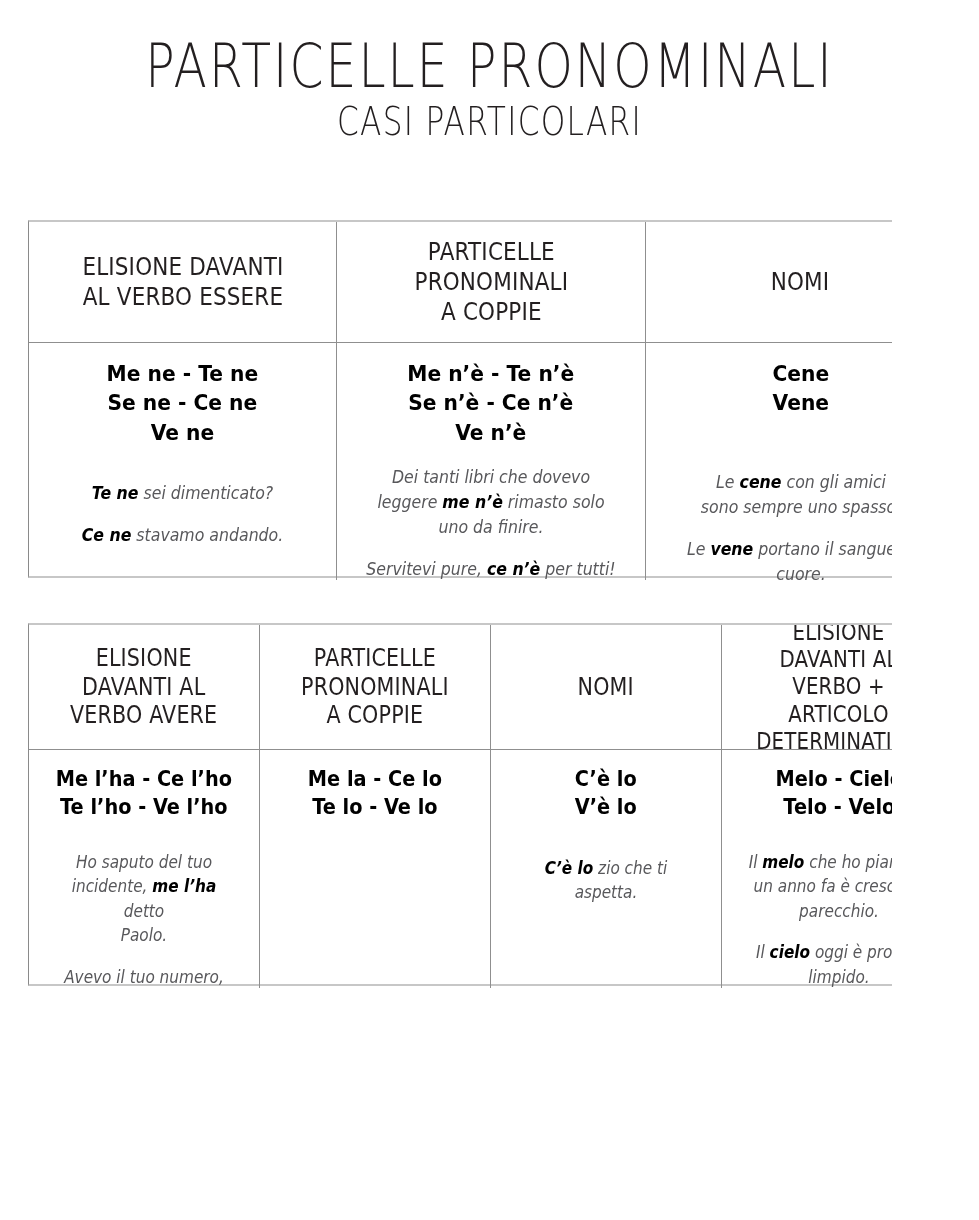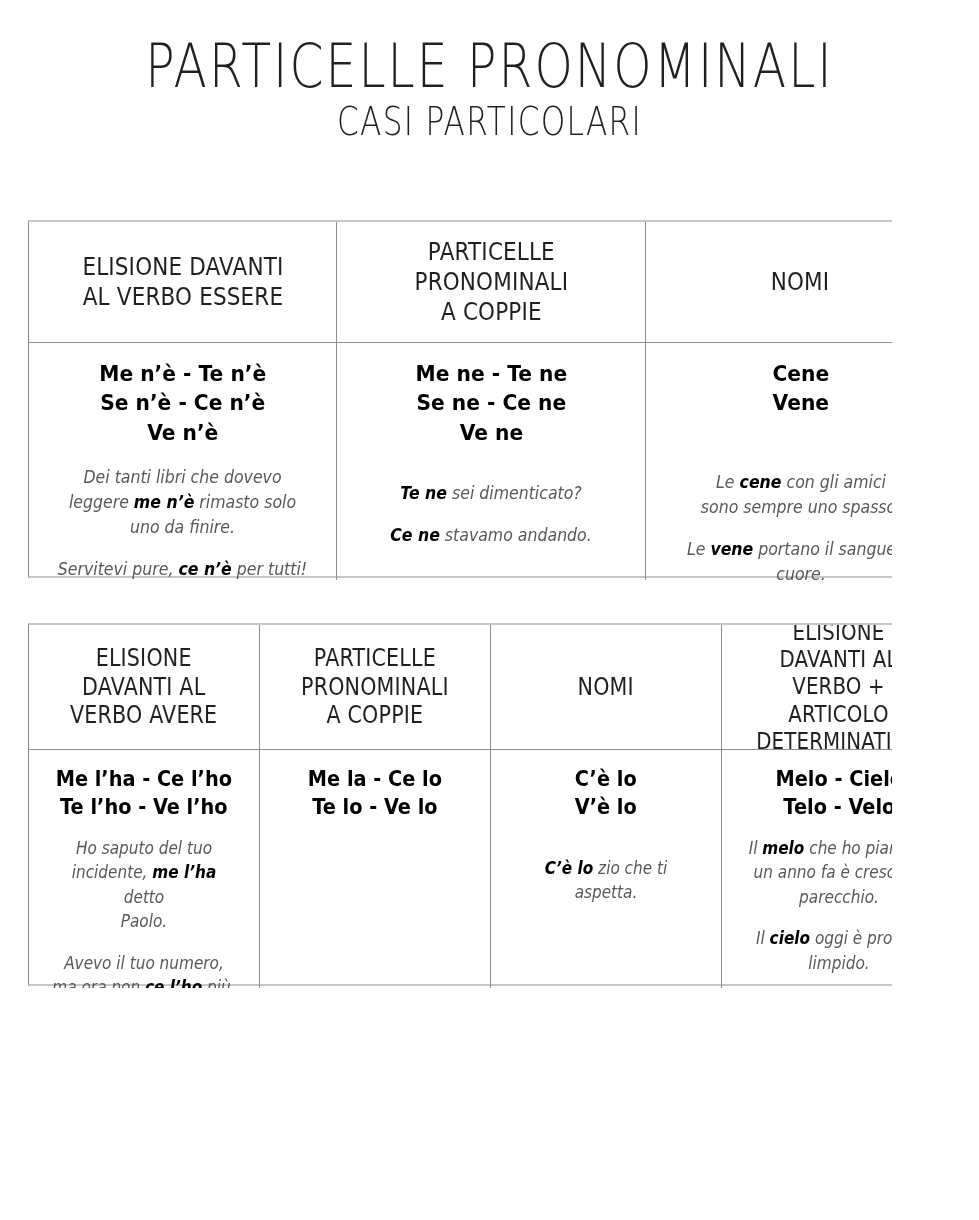--- a/index.html
+++ b/index.html
@@ -151,21 +151,21 @@
   .example:last-child { margin-bottom: 0; }
   .example b {
     font-weight: 700;
     font-style: italic;
     color: #000000;
   }
 
   
   .gap-lg .examples { margin-top: 34px; }
   .gap-xl .examples { margin-top: 52px; }
-  .gap-sm .examples { margin-top: 14px; }
+  .gap-sm .examples { margin-top: 28px; }
 </style>
 </head>
 <body>
 
 <div class="page">
 
   <div class="title-block">
     <div class="main-title">PARTICELLE PRONOMINALI</div>
     <div class="sub-title">CASI PARTICOLARI</div>
   </div>
@@ -173,34 +173,34 @@
   <div class="grid" id="table-1">
       <div class="cell head-cell">
         <div class="head-text">ELISIONE DAVANTI<br>AL VERBO ESSERE</div>
       </div>
       <div class="cell head-cell">
         <div class="head-text">PARTICELLE<br>PRONOMINALI<br>A COPPIE</div>
       </div>
       <div class="cell head-cell">
         <div class="head-text">NOMI</div>
       </div>
+      <div class="cell body-cell gap-lg">
+        <div class="forms">Me ne - Te ne<br>Se ne - Ce ne<br>Ve ne</div>
+        <div class="examples">
+          <div class="example"><b>Te ne</b><span> sei dimenticato?</span></div>
+          <div class="example"><b>Ce ne</b><span> stavamo andando.</span></div>
+        </div>
+      </div>
       <div class="cell body-cell ">
         <div class="forms">Me n’è - Te n’è<br>Se n’è - Ce n’è<br>Ve n’è</div>
         <div class="examples">
           <div class="example"><span>Dei tanti libri che dovevo leggere </span><b>me n’è</b><span> rimasto solo uno da finire.</span></div>
           <div class="example"><span>Servitevi pure, </span><b>ce n’è</b><span> per tutti!</span></div>
         </div>
       </div>
-      <div class="cell body-cell gap-lg">
-        <div class="forms">Me ne - Te ne<br>Se ne - Ce ne<br>Ve ne</div>
-        <div class="examples">
-          <div class="example"><b>Te ne</b><span> sei dimenticato?</span></div>
-          <div class="example"><b>Ce ne</b><span> stavamo andando.</span></div>
-        </div>
-      </div>
       <div class="cell body-cell gap-xl">
         <div class="forms">Cene<br>Vene</div>
         <div class="examples">
           <div class="example"><span>Le </span><b>cene</b><span> con gli amici<br>sono sempre uno spasso.</span></div>
           <div class="example"><span>Le </span><b>vene</b><span> portano il sangue al cuore.</span></div>
         </div>
       </div>
     </div>
   <div class="grid" id="table-2">
       <div class="cell head-cell">

